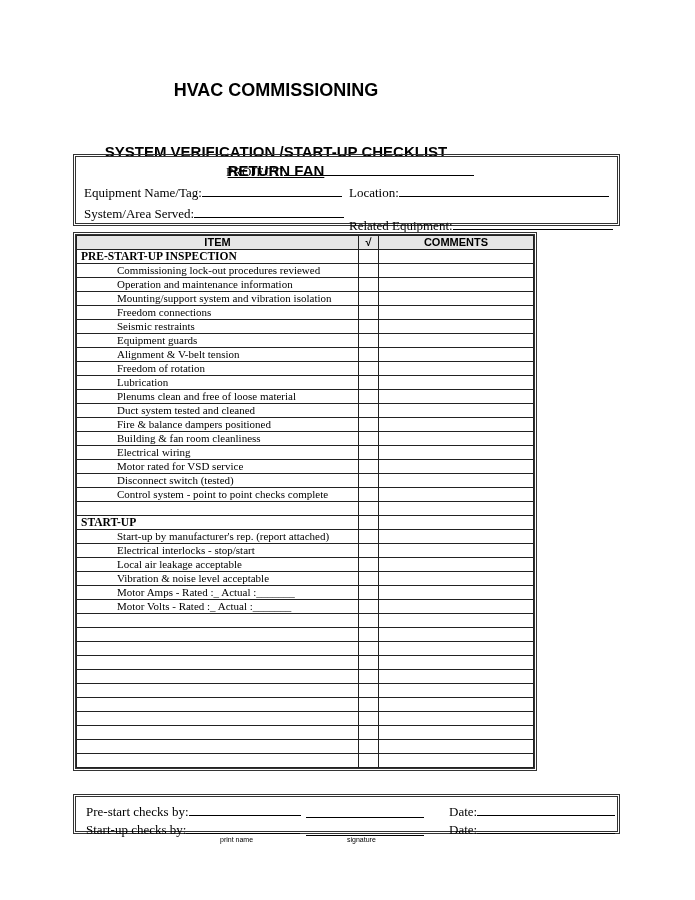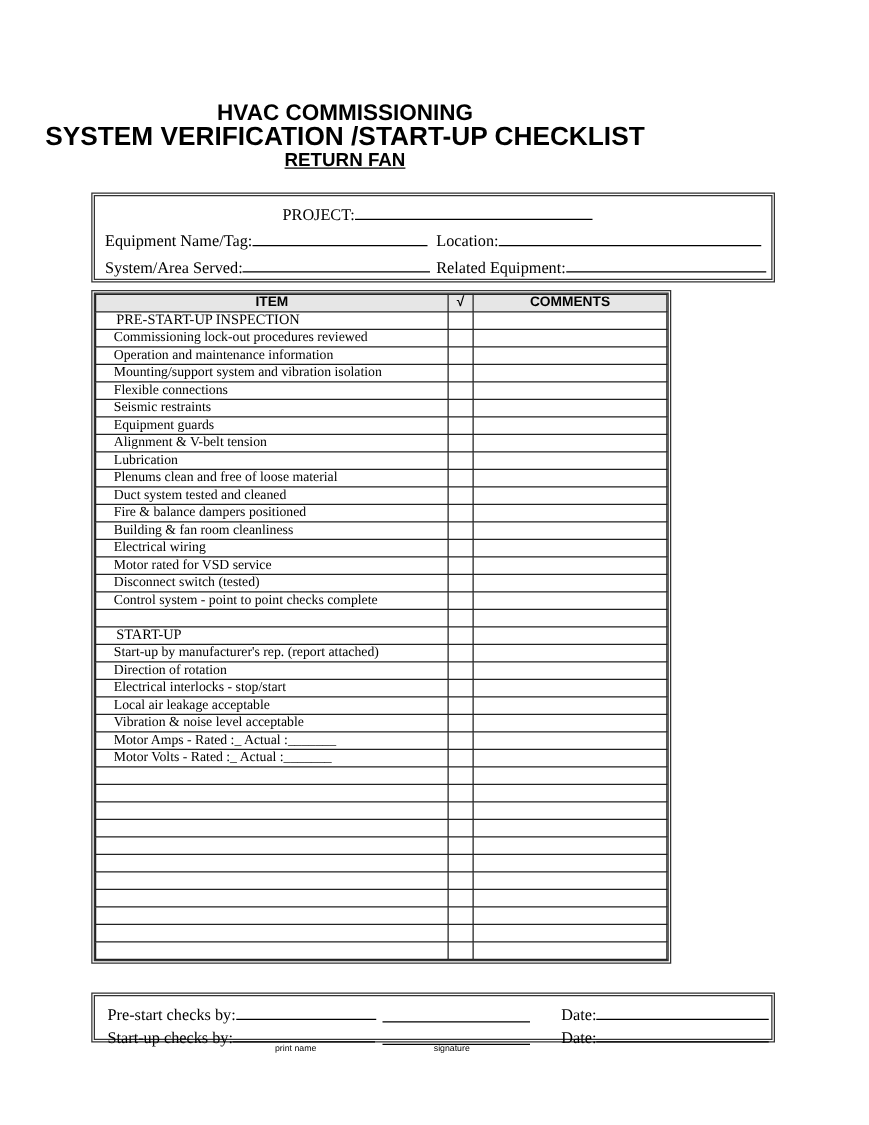--- a/index.html
+++ b/index.html
@@ -1,31 +1,31 @@
 <!DOCTYPE html>
 <html><head>
 <meta charset="utf-8">
 <style>
   html, body { margin: 0; padding: 0; background: #ffffff; }
   body { width: 695px; height: 900px; position: relative; overflow: hidden; font-family: "Liberation Serif", serif; color: #000; }
   .titles { position: absolute; top: 80px; left: 0; width: 552px; text-align: center; font-family: "Liberation Sans", sans-serif; font-weight: bold; }
   .t1 { font-size: 18px; line-height: 21px; }
-  .t2 { font-size: 21px; line-height: 18px; }
+  .t2 { font-size: 15px; line-height: 18px; margin-top: 42px; }
   .t3 { font-size: 15px; line-height: 19px; text-decoration: underline; }
 
   .infobox { position: absolute; left: 73px; top: 154px; width: 547px; height: 72px; border: 3px double #333; box-sizing: border-box; font-size: 13px; }
   .info-line { position: absolute; white-space: nowrap; }
   .blank { display: inline-block; border-bottom: 1px solid #000; height: 12px; vertical-align: baseline; }
 
   .checklist { position: absolute; left: 73px; top: 232px; width: 464px; border: 3px double #333; box-sizing: border-box; }
   table { border-collapse: collapse; width: 100%; table-layout: fixed; }
   td, th { border: 1px solid #222; padding: 0; height: 13px; line-height: 13px; font-size: 11px; overflow: hidden; white-space: nowrap; }
   th { background: #e6e6e6; font-family: "Liberation Sans", sans-serif; font-weight: bold; font-size: 11px; text-align: center; }
-  td.item { padding-left: 14px; font-family: "Liberation Serif", serif; }
-  td.section { padding-left: 16px; font-weight: normal; font-size: 11.5px; }
+  td.item { padding-left: 40px; font-family: "Liberation Serif", serif; }
+  td.section { padding-left: 4px; font-weight: bold; font-size: 11.5px; }
   col.c1 { width: 282px; }
   col.c2 { width: 20px; }
 
   .footer { position: absolute; left: 73px; top: 794px; width: 547px; height: 40px; border: 3px double #333; box-sizing: border-box; font-size: 13px; }
   .small-label { position: absolute; font-family: "Liberation Sans", sans-serif; font-size: 7px; }
 </style>
 </head>
 <body>
 
 <div class="titles">
@@ -40,21 +40,21 @@
   </div>
   <div class="info-line" style="left:8px; top:27px;">
     <span>Equipment Name/Tag:</span><span class="blank" style="width:140px;"></span>
   </div>
   <div class="info-line" style="left:273px; top:27px;">
     <span>Location:</span><span class="blank" style="width:210px;"></span>
   </div>
   <div class="info-line" style="left:8px; top:48px;">
     <span>System/Area Served:</span><span class="blank" style="width:150px;"></span>
   </div>
-  <div class="info-line" style="left:273px; top:48px;">
+  <div class="info-line" style="left:273px; top:60px;">
     <span>Related Equipment:</span><span class="blank" style="width:160px;"></span>
   </div>
 </div>
 
 <div class="checklist">
   <table>
     <colgroup>
         <col class="c1">
         <col class="c2">
         <col class="c3">
@@ -81,40 +81,45 @@
           <td class="item">Operation and maintenance information</td>
           <td></td>
           <td></td>
         </tr>
         <tr>
           <td class="item">Mounting/support system and vibration isolation</td>
           <td></td>
           <td></td>
         </tr>
         <tr>
-          <td class="item">Flexible connections</td>
+          <td class="item">Freedom connections</td>
           <td></td>
           <td></td>
         </tr>
         <tr>
           <td class="item">Seismic restraints</td>
           <td></td>
           <td></td>
         </tr>
         <tr>
           <td class="item">Equipment guards</td>
           <td></td>
           <td></td>
         </tr>
         <tr>
           <td class="item">Alignment &amp; V-belt tension</td>
           <td></td>
           <td></td>
         </tr>
         <tr>
+          <td class="item">Freedom of rotation</td>
+          <td></td>
+          <td></td>
+        </tr>
+        <tr>
           <td class="item">Lubrication</td>
           <td></td>
           <td></td>
         </tr>
         <tr>
           <td class="item">Plenums clean and free of loose material</td>
           <td></td>
           <td></td>
         </tr>
         <tr>
@@ -157,25 +162,20 @@
           <td></td>
           <td></td>
         </tr>
         <tr>
           <td class="section">START-UP</td>
           <td></td>
           <td></td>
         </tr>
         <tr>
           <td class="item">Start-up by manufacturer's rep. (report attached)</td>
-          <td></td>
-          <td></td>
-        </tr>
-        <tr>
-          <td class="item">Direction of rotation</td>
           <td></td>
           <td></td>
         </tr>
         <tr>
           <td class="item">Electrical interlocks - stop/start</td>
           <td></td>
           <td></td>
         </tr>
         <tr>
           <td class="item">Local air leakage acceptable</td>

